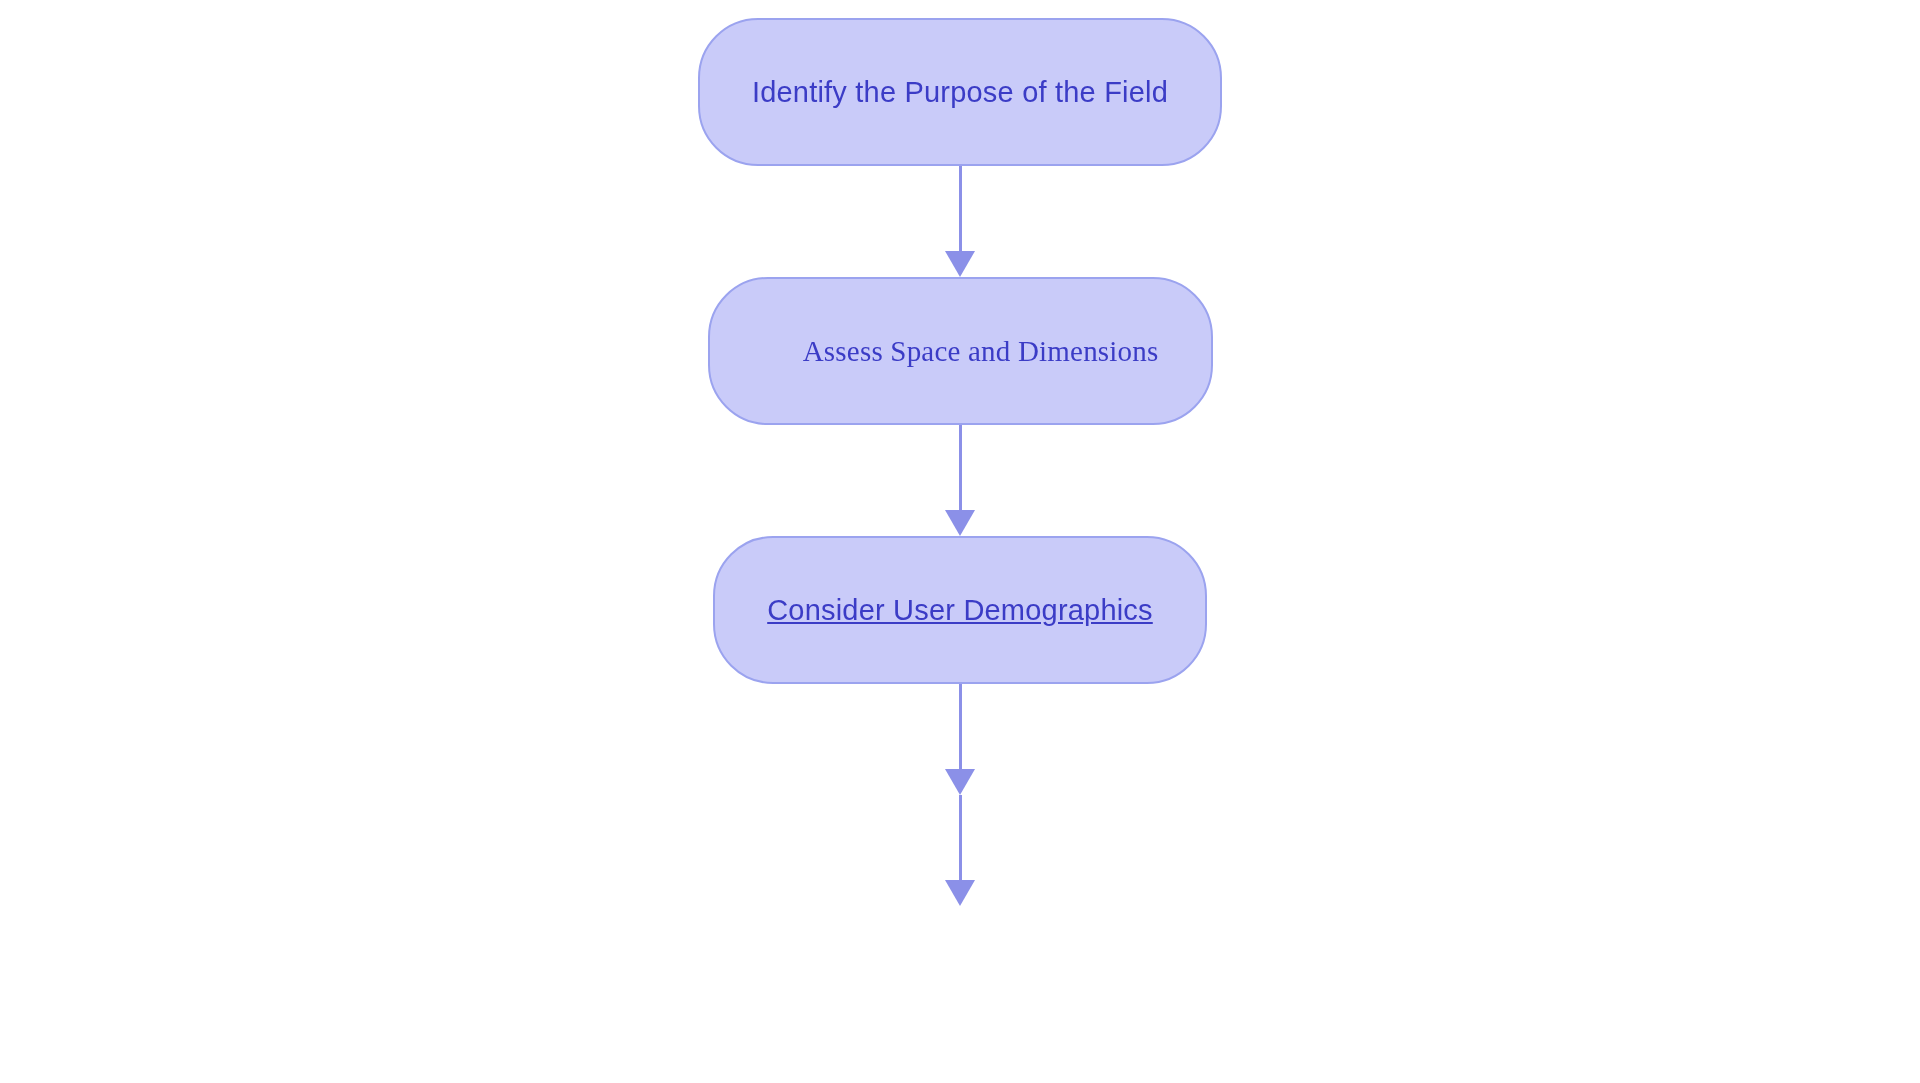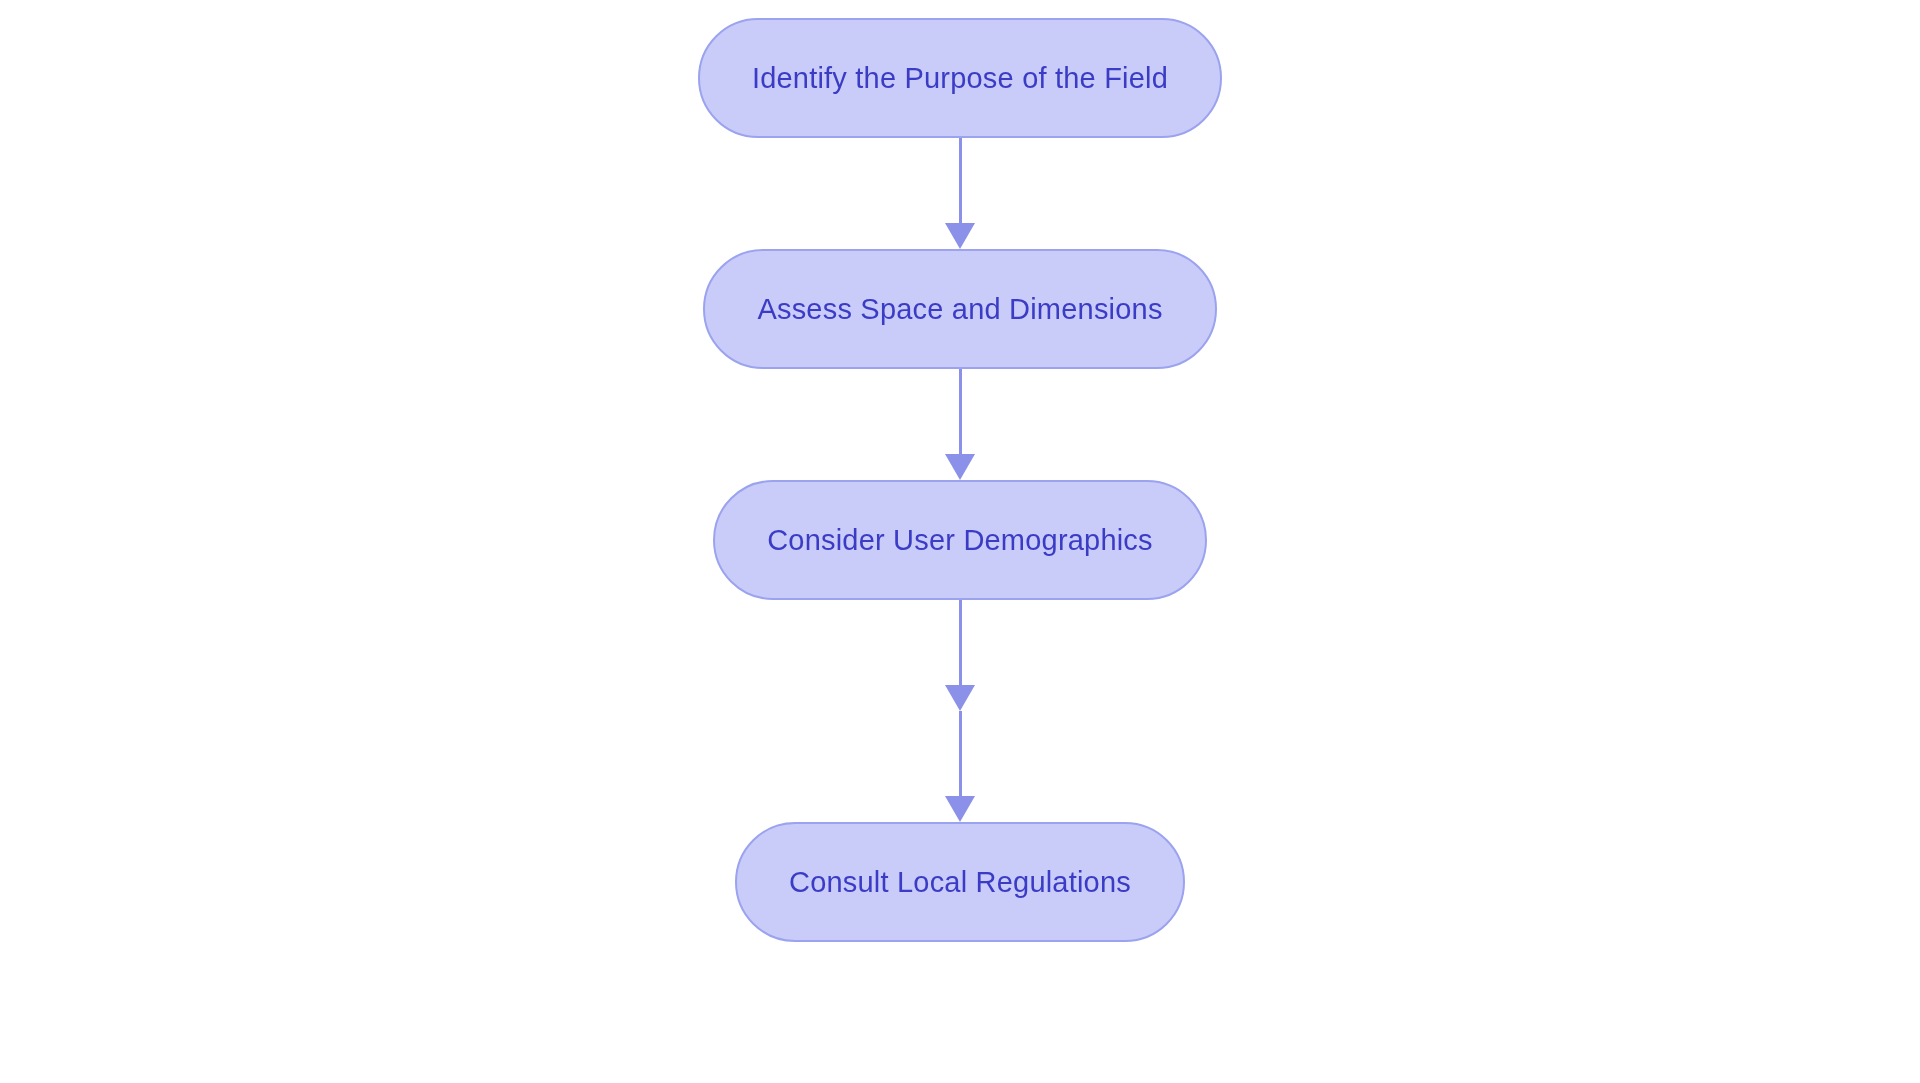--- a/index.html
+++ b/index.html
@@ -20,38 +20,38 @@
   }
   .flowchart {
     width: 1920px;
     height: 1083px;
     display: flex;
     flex-direction: column;
     align-items: center;
     padding-top: 18px;
   }
   .node {
-    height: 120px;
+    height: 148px;
     border-radius: 60px;
     background: var(--node-fill);
     border: 2px solid var(--node-border);
     color: var(--node-text);
     font-size: 29px;
     font-weight: 500;
     letter-spacing: 0.2px;
     display: flex;
     align-items: center;
     justify-content: flex-end;
     padding: 0 52px;
     white-space: nowrap;
     flex: 0 0 auto;
   }
   .node-1 { min-width: 523px; }
-  .node-2 { min-width: 505px; }
-  .node-3 { min-width: 491px; }
+  .node-2 { min-width: 505px; font-family: Liberation Serif, serif; }
+  .node-3 { min-width: 491px; text-decoration: underline; }
   .node-4 { min-width: 527px; }
   .node-5 { min-width: 447px; }
   .arrow {
     height: 111px;
     flex: 0 0 auto;
     display: flex;
     flex-direction: column;
     align-items: center;
   }
   .arrow-line {
@@ -100,17 +100,14 @@
     <div class="arrow-line"></div>
     <div class="arrow-head"></div>
   </div>
 
 
   <div class="arrow">
     <div class="arrow-line"></div>
     <div class="arrow-head"></div>
   </div>
 
-  <div class="node node-5">
-    <span>Consult Local Regulations</span>
-  </div>
 
 </div>
 
 </body></html>

